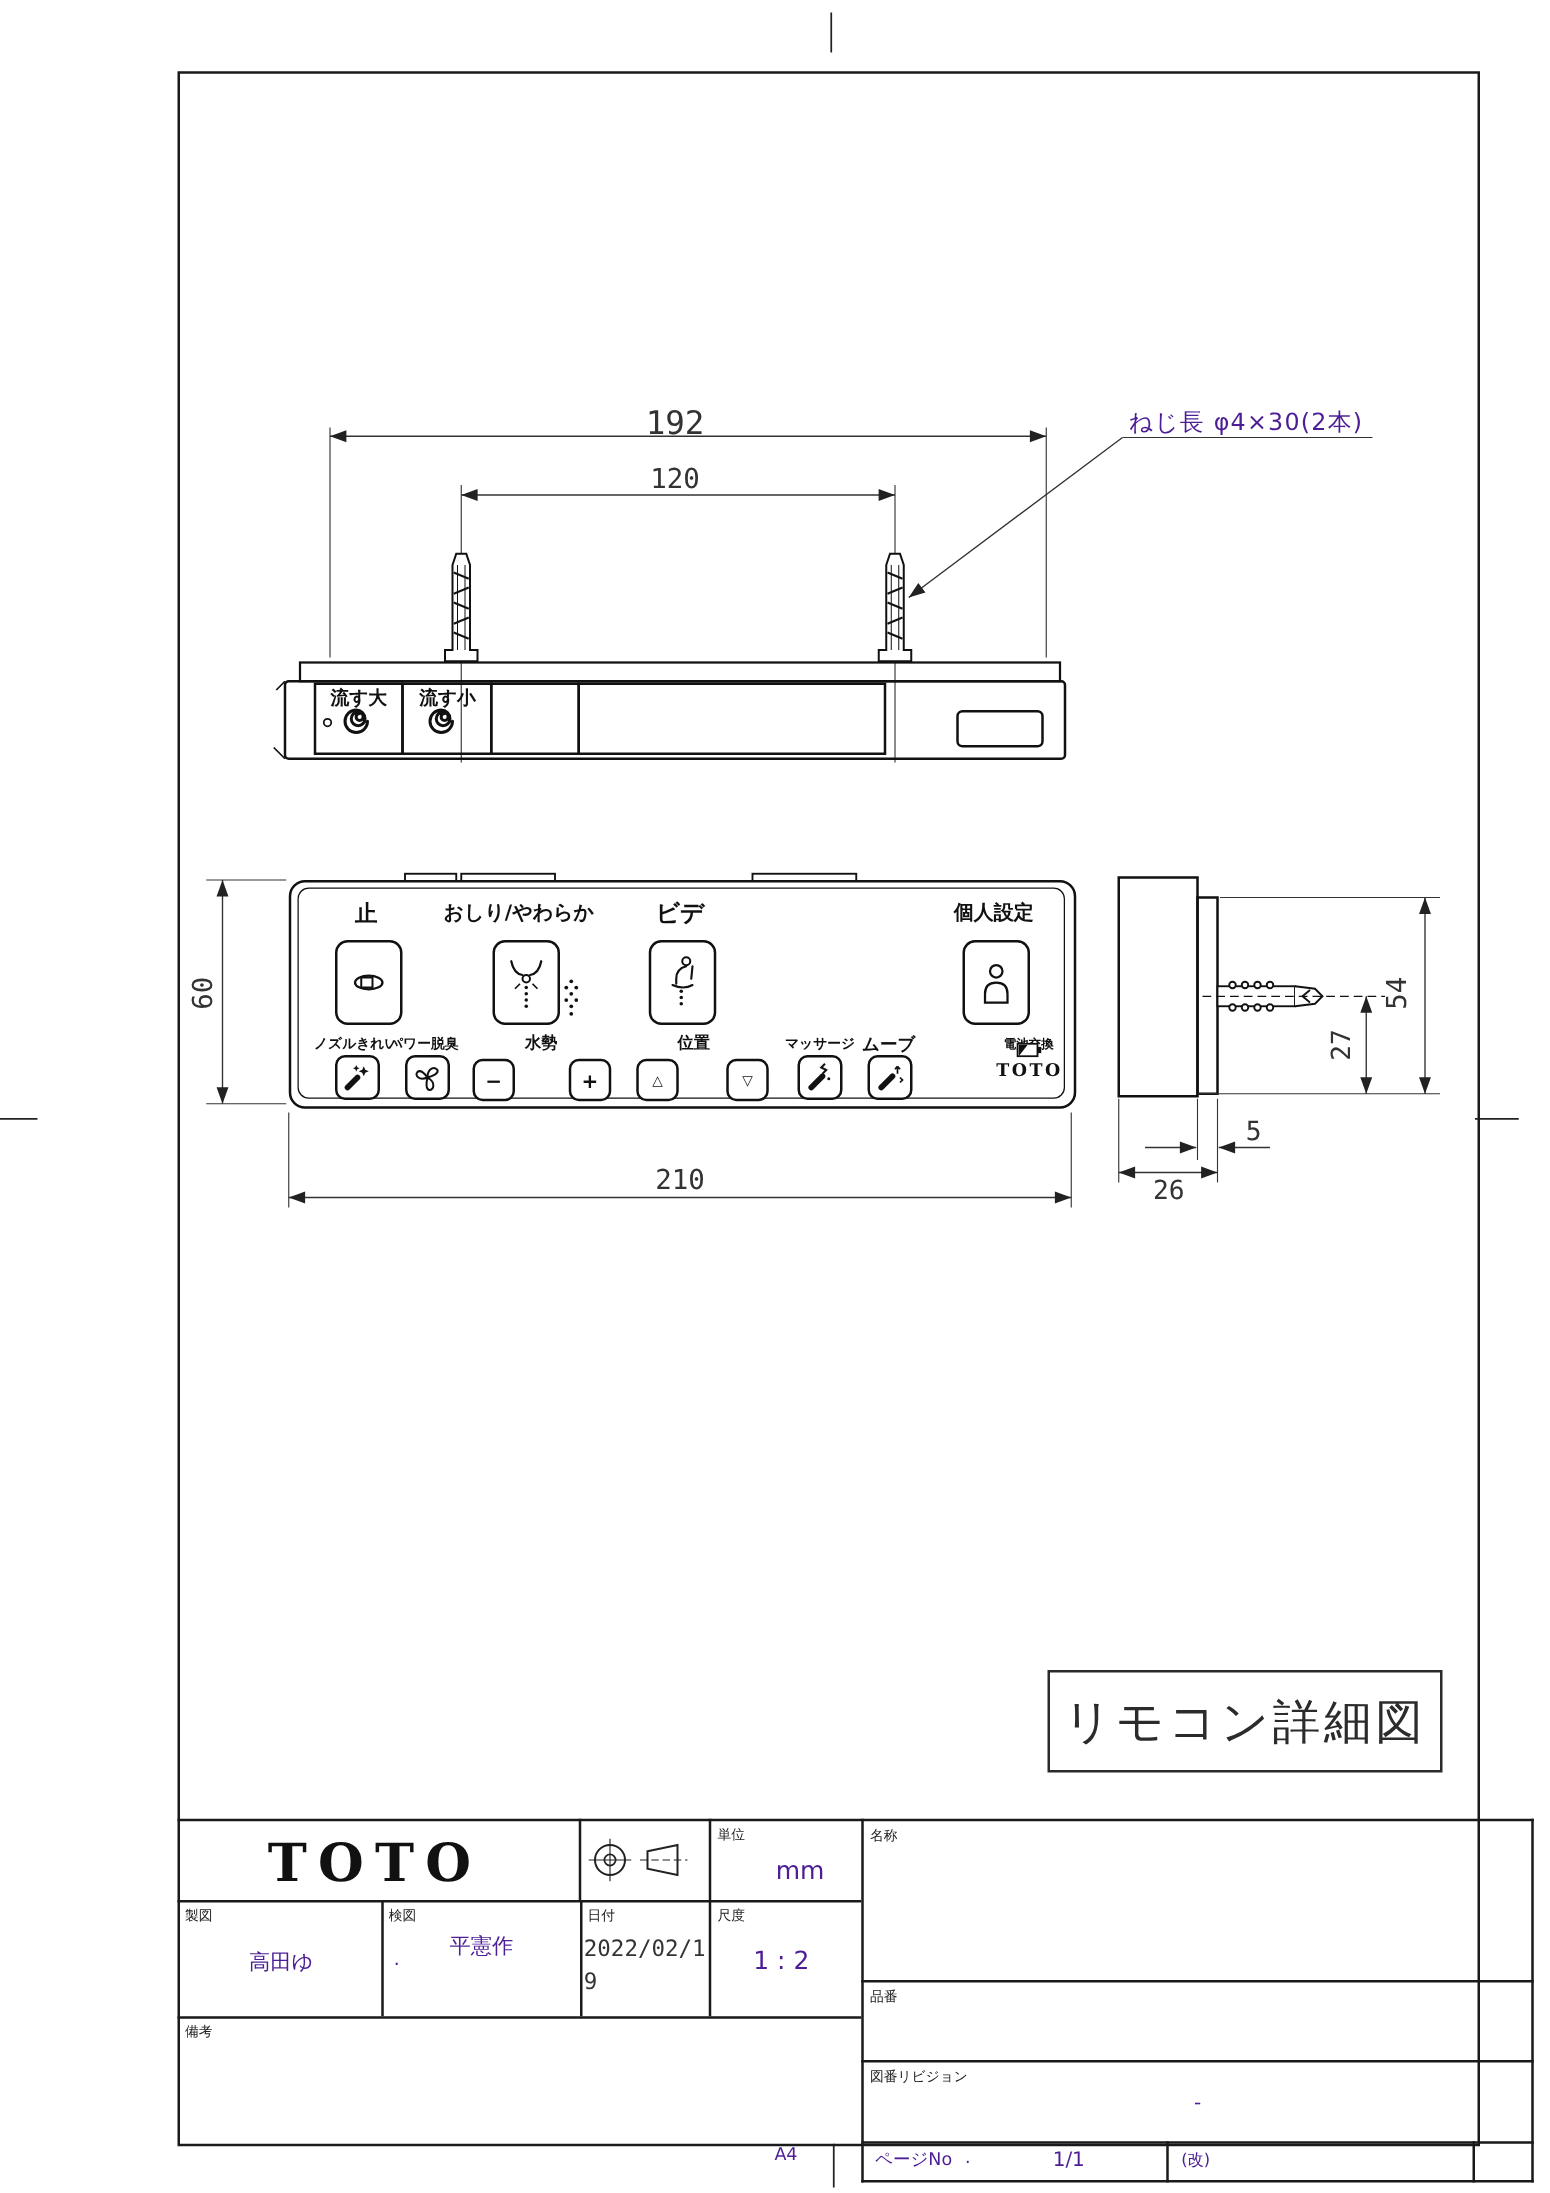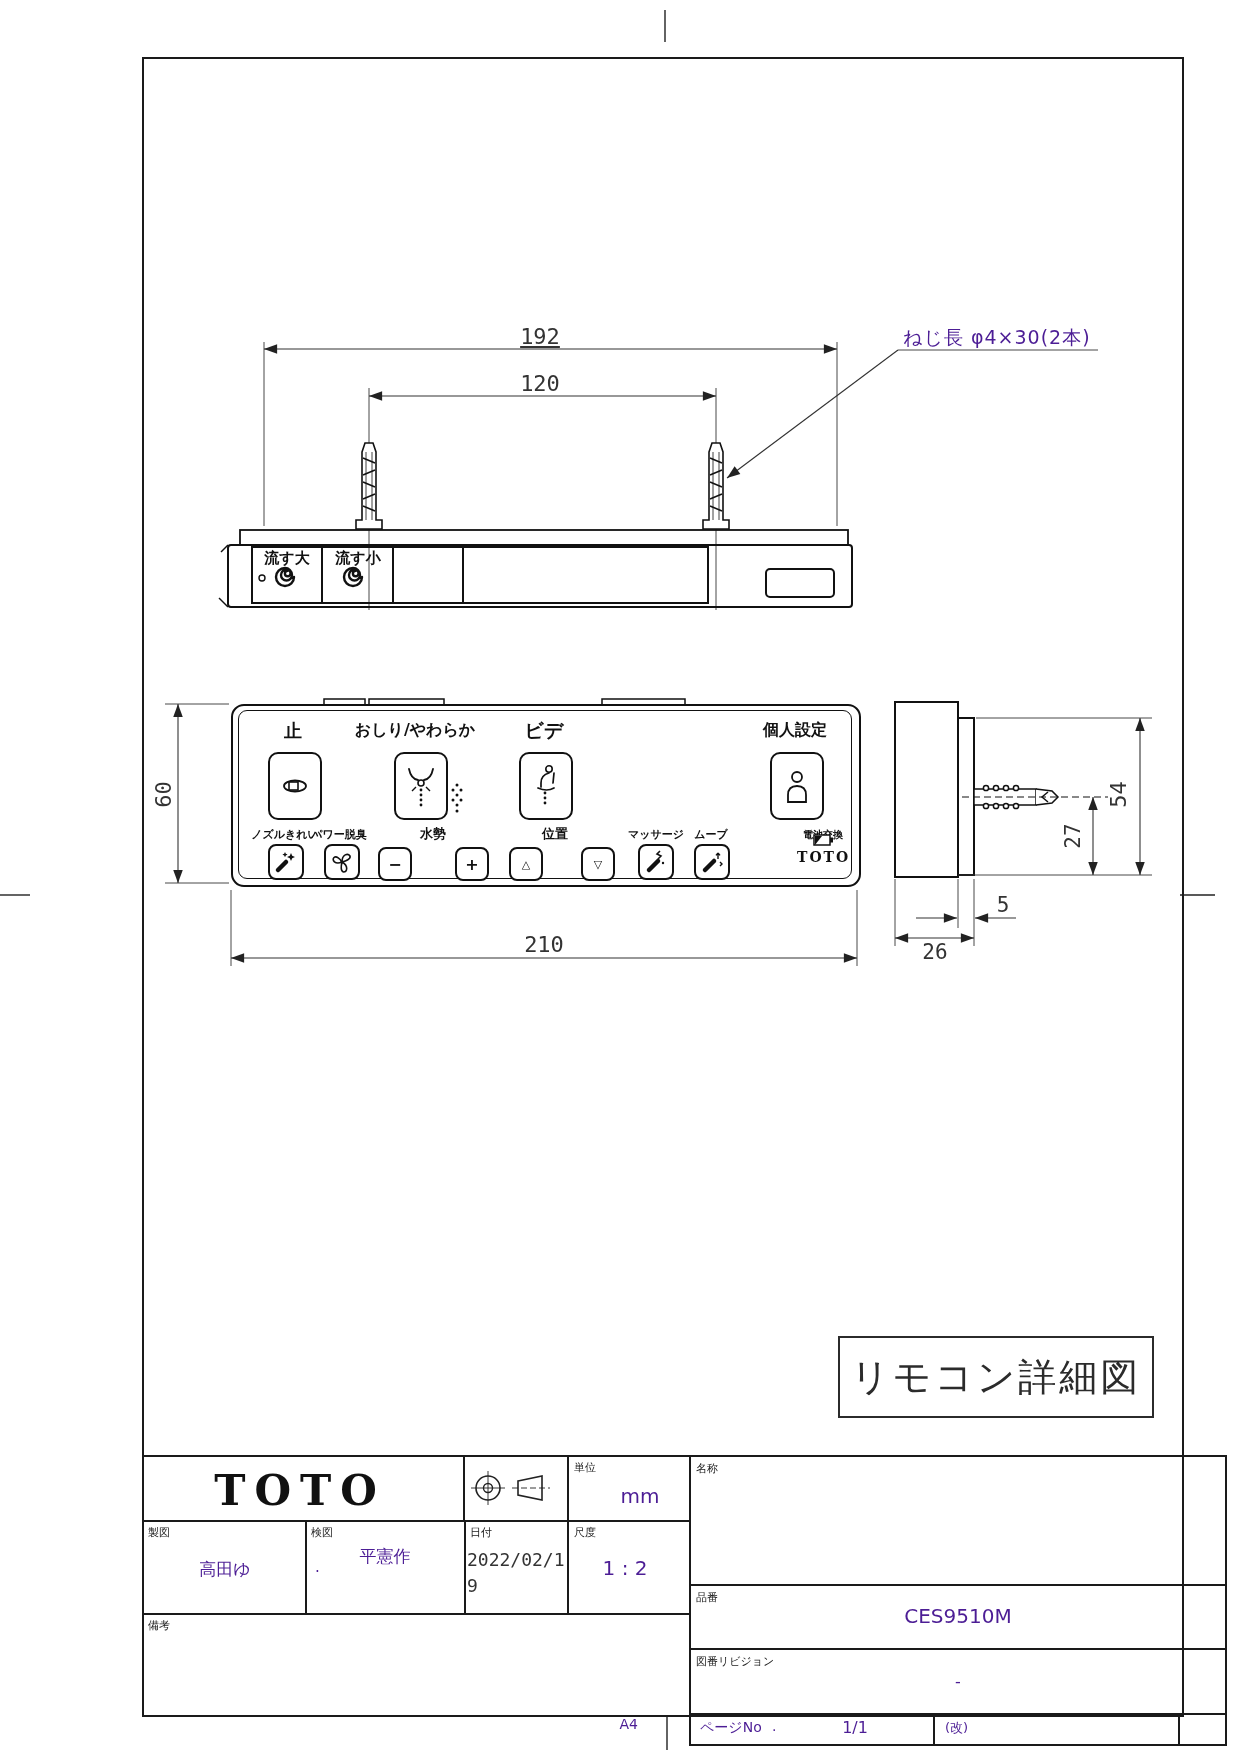--- a/index.html
+++ b/index.html
@@ -143,21 +143,21 @@
       <line x1="974" y1="879" x2="974" y2="946" stroke-width="0.9"></line>
       <line x1="895" y1="879" x2="895" y2="946" stroke-width="0.9"></line>
       <line x1="916" y1="918" x2="957" y2="918" marker-end="url(#ar)"></line>
       <line x1="975" y1="918" x2="1016" y2="918" marker-start="url(#ar)"></line>
       <line x1="895" y1="938" x2="974" y2="938" marker-start="url(#ar)" marker-end="url(#ar)"></line>
     </g>
   </svg>
 
   <div class="abs frame" style="left:142px;top:57px;width:1038px;height:1656px;"></div>
 
-  <div class="abs dim ctr" style="left:490px;top:324px;width:100px;font-size:22px;text-decoration:underline;">192</div>
+  <div class="abs dim ctr" style="left:490px;top:324px;width:100px;font-size:26px;">192</div>
   <div class="abs dim ctr" style="left:490px;top:371px;width:100px;font-size:22px;">120</div>
   <div class="abs thin" style="left:903px;top:325px;font-size:19px;letter-spacing:1px;">ねじ長 φ4×30(2本)</div>
 
   <div class="abs lbl ctr" style="left:255px;top:549px;width:64px;font-size:15px;">流す大</div>
   <div class="abs lbl ctr" style="left:326px;top:549px;width:64px;font-size:15px;">流す小</div>
   <svg class="abs" style="left:272px;top:564px;" width="26" height="26" viewBox="0 0 26 26">
     <path d="M22,13 a9,9 0 1 1 -9,-9 a7,7 0 0 1 7,7 a5.5,5.5 0 1 1 -5.5,-5.5 a4,4 0 0 1 4,4 a2.8,2.8 0 1 1 -2.8,-2.8" fill="none" stroke="#111" stroke-width="2.4" stroke-linecap="round"></path>
   </svg>
   <svg class="abs" style="left:340px;top:564px;" width="26" height="26" viewBox="0 0 26 26">
     <path d="M22,13 a9,9 0 1 1 -9,-9 a7,7 0 0 1 7,7 a5.5,5.5 0 1 1 -5.5,-5.5 a4,4 0 0 1 4,4 a2.8,2.8 0 1 1 -2.8,-2.8" fill="none" stroke="#111" stroke-width="2.4" stroke-linecap="round"></path>
@@ -214,21 +214,21 @@
       <circle cx="14" cy="9" r="5" fill="none" stroke="#111" stroke-width="1.8"></circle>
       <path d="M5,34 v-7 q0,-9 9,-9 q9,0 9,9 v7 Z" fill="none" stroke="#111" stroke-width="1.8"></path>
     </svg>
   </div>
 
   <div class="abs lbl ctr" style="left:243px;top:827px;width:84px;font-size:11px;">ノズルきれい</div>
   <div class="abs lbl ctr" style="left:306px;top:827px;width:66px;font-size:11px;">パワー脱臭</div>
   <div class="abs lbl ctr" style="left:407px;top:825px;width:52px;font-size:13px;">水勢</div>
   <div class="abs lbl ctr" style="left:529px;top:825px;width:52px;font-size:13px;">位置</div>
   <div class="abs lbl ctr" style="left:626px;top:827px;width:60px;font-size:11px;">マッサージ</div>
-  <div class="abs lbl ctr" style="left:688px;top:827px;width:46px;font-size:11px;">ムーブ</div>
+  <div class="abs lbl ctr" style="left:688px;top:827px;width:46px;font-size:14px;">ムーブ</div>
   <div class="abs lbl ctr" style="left:799px;top:828px;width:48px;font-size:10px;">電池交換</div>
 
   <div class="btn sm" style="left:268px;top:844px;width:32px;height:32px;">
     <svg width="24" height="24" viewBox="0 0 24 24">
       <path d="M4,20 L12,12" stroke="#111" stroke-width="4.5" stroke-linecap="round" fill="none"></path>
       <path d="M17,3 l1.2,2.8 2.8,1.2 -2.8,1.2 -1.2,2.8 -1.2,-2.8 -2.8,-1.2 2.8,-1.2 Z" fill="#111"></path>
       <path d="M11,2 l0.8,1.8 1.8,0.8 -1.8,0.8 -0.8,1.8 -0.8,-1.8 -1.8,-0.8 1.8,-0.8 Z" fill="#111"></path>
     </svg>
   </div>
   <div class="btn sm" style="left:324px;top:844px;width:32px;height:32px;">
@@ -329,21 +329,20 @@
   <div class="abs dim" style="left:467px;top:1547px;width:104px;font-size:18px;white-space:normal;word-break:break-all;line-height:1.45;color:#333;">2022/02/19</div>
 
   <div class="abs tb-label" style="left:574px;top:1525px;">尺度</div>
   <div class="abs thin ctr" style="left:567px;top:1556px;width:116px;font-size:20px;">1 : 2</div>
 
   <div class="abs tb-label" style="left:148px;top:1618px;">備考</div>
 
   <div class="abs tb-label" style="left:696px;top:1461px;">名称</div>
 
   <div class="abs tb-label" style="left:696px;top:1590px;">品番</div>
-  <div class="abs thin ctr" style="left:689px;top:1604px;width:538px;font-size:20px;">CES9510M</div>
 
   <div class="abs tb-label" style="left:696px;top:1654px;">図番リビジョン</div>
   <div class="abs thin ctr" style="left:689px;top:1672px;width:538px;font-size:16px;">-</div>
 
   <div class="abs thin" style="left:700px;top:1719px;font-size:14px;">ページNo</div>
   <div class="abs thin" style="left:772px;top:1718px;font-size:14px;">.</div>
   <div class="abs thin ctr" style="left:820px;top:1718px;width:70px;font-size:16px;">1/1</div>
   <div class="abs thin" style="left:945px;top:1719px;font-size:13px;">(改)</div>
 
   <div class="abs thin" style="left:590px;top:1716px;width:48px;text-align:right;font-size:14px;">A4</div>

